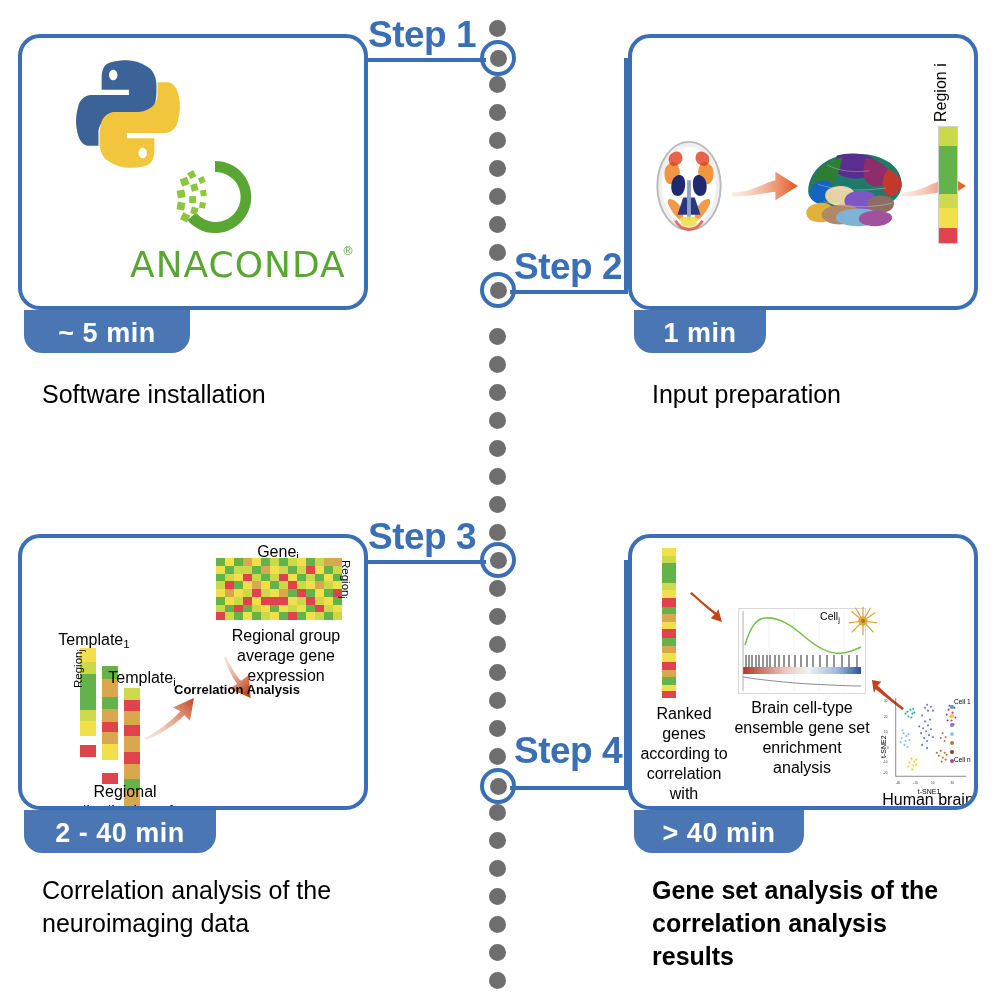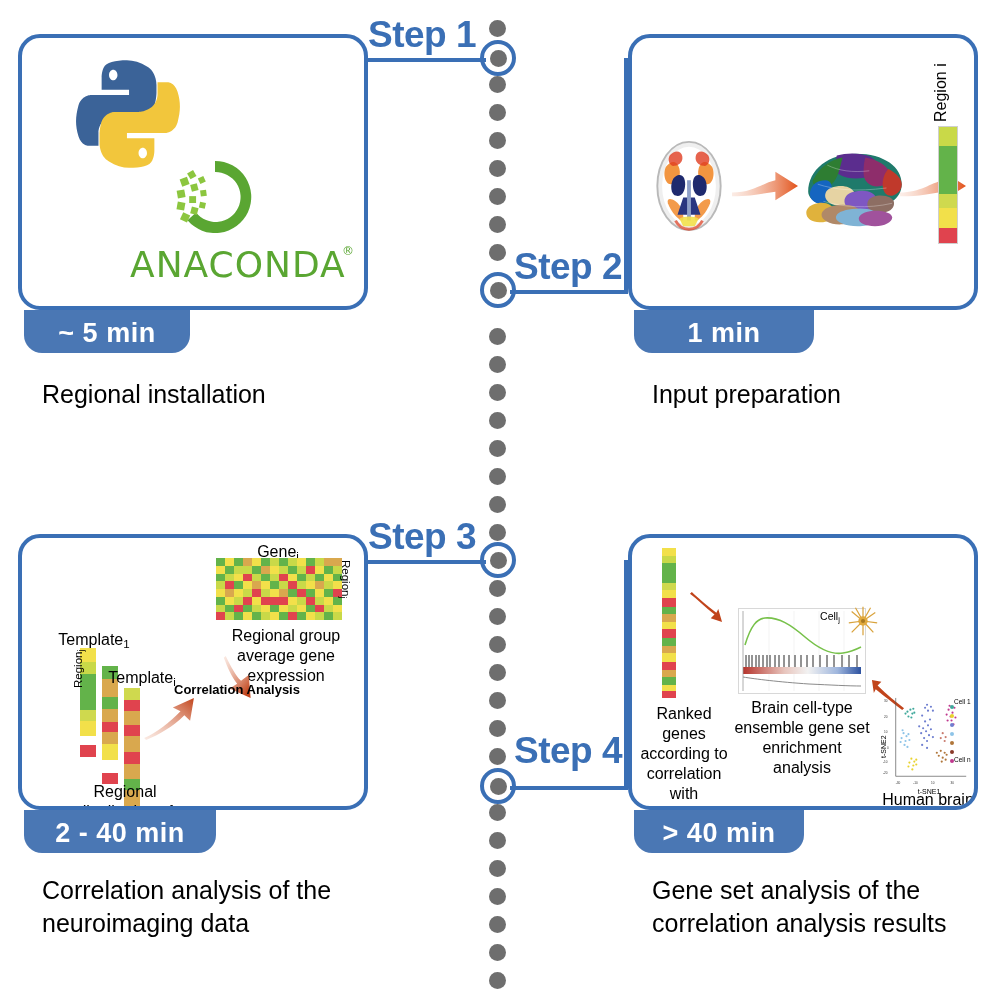--- a/index.html
+++ b/index.html
@@ -135,21 +135,21 @@
   </div>
   <div class="anatext">
     <span style="position:absolute;left:108px;top:206px;">ANACONDA</span>
     <span class="anareg" style="position:absolute;left:320px;top:206px;">®</span>
   </div>
 </div>
 
 <div class="time-pill" style="left:24px;top:310px;width:166px;height:40px;">
   <span>~ 5 min</span>
 </div>
-<div class="caption" style="left:42px;top:378px;width:330px;">Regional installation</div>
+<div class="caption" style="left:42px;top:378px;width:330px;">Software installation</div>
 <div class="steplabel" style="left:368px;top:14px;">Step 1</div>
 
 <div class="conn" style="left:510px;top:290px;width:118px;height:4px;background:#3a6fb5;"></div>
 <div class="conn" style="left:624px;top:58px;width:4px;height:234px;background:#3a6fb5;"></div>
 
 <div class="card" style="left:628px;top:34px;width:350px;height:276px;">
 
   <div style="position:absolute;left:18px;top:100px;width:78px;height:96px;">
     <svg viewBox="0 0 80 100" width="78" height="96">
       <ellipse cx="40" cy="50" rx="33" ry="46" fill="#efefef" stroke="#b9b9b9" stroke-width="2"></ellipse>
@@ -221,21 +221,21 @@
     <span style="height:42%;background:#63b34a;"></span>
     <span style="height:12%;background:#cfd94e;"></span>
     <span style="height:17%;background:#f2e04a;"></span>
     <span style="height:13%;background:#e0434e;"></span>
   </div>
   <div class="vlabel" style="left:300px;top:84px;transform:rotate(-90deg);font-size:16px;">
     <span>Region i</span>
   </div>
 </div>
 
-<div class="time-pill" style="left:634px;top:310px;width:180px;height:40px;">
+<div class="time-pill" style="left:634px;top:310px;width:132px;height:40px;">
   <span>1 min</span>
 </div>
 <div class="caption" style="left:652px;top:378px;width:330px;">Input preparation</div>
 <div class="steplabel" style="left:514px;top:246px;">Step 2</div>
 
 <div class="conn" style="left:364px;top:560px;width:122px;height:4px;background:#3a6fb5;"></div>
 
 <div class="card" style="left:18px;top:534px;width:350px;height:276px;">
 
   <div class="mini" style="left:226px;top:4px;width:60px;">
@@ -685,14 +685,14 @@
   </div>
 
   <div class="mini" style="left:244px;top:252px;width:104px;">
     <span>Human brain single cell transcriptomics</span>
   </div>
 </div>
 
 <div class="time-pill" style="left:634px;top:810px;width:170px;height:40px;">
   <span>&gt; 40 min</span>
 </div>
-<div class="caption" style="left:652px;top:874px;width:320px;">Gene set analysis of the correlation analysis results</div>
+<div class="caption" style="left:652px;top:874px;width:320px;font-weight:bold;">Gene set analysis of the correlation analysis results</div>
 <div class="steplabel" style="left:514px;top:730px;">Step 4</div>
 
 </body></html>

